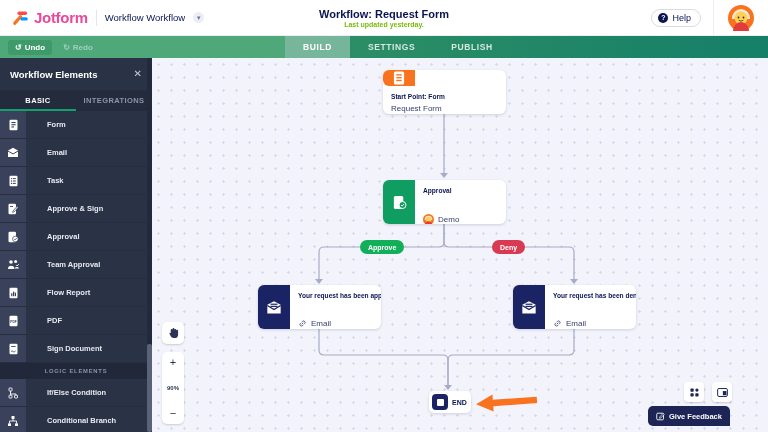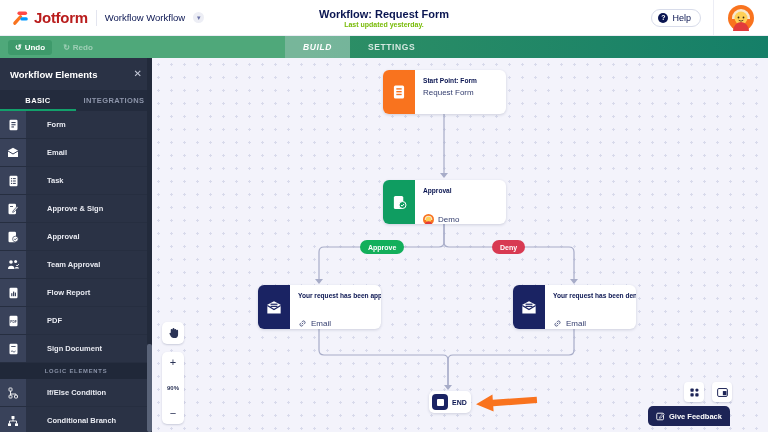--- a/index.html
+++ b/index.html
@@ -5,21 +5,21 @@
   * { margin:0; padding:0; box-sizing:border-box; }
   html,body { width:768px; height:432px; overflow:hidden; }
   body { font-family:"Liberation Sans", sans-serif; }
   .app { position:relative; width:768px; height:432px; background:#F3F3FB; overflow:hidden; }
 
   
   .topbar { position:absolute; top:0; left:0; width:768px; height:36px; background:#FFFFFF;
     display:flex; align-items:center; justify-content:space-between; border-bottom:1px solid #ECEDF5; z-index:5; }
   .topbar-left { display:flex; align-items:center; gap:8px; padding-left:12px; }
   .logo-wrap { display:flex; align-items:center; gap:5px; }
-  .logo-text { font-size:15px; font-weight:bold; color:#b91c1c; letter-spacing:-0.3px; }
+  .logo-text { font-size:15px; font-weight:bold; color:#ec4899; letter-spacing:-0.3px; }
   .hdr-divider { width:1px; height:16px; background:#E3E5EF; }
   .product-name { font-size:9.5px; color:#0A1551; font-weight:500; }
   .chev-circle { width:11px; height:11px; border-radius:50%; background:#EDEEF5; color:#6C73A8;
     font-size:7px; display:flex; align-items:center; justify-content:center; line-height:1; }
   .topbar-center { position:absolute; left:50%; transform:translateX(-50%); text-align:center; }
   .wf-title { font-size:11px; font-weight:bold; color:#0A1551; }
   .wf-subtitle { font-size:7px; color:#78BB07; font-weight:bold; margin-top:1px; }
   .topbar-right { display:flex; align-items:center; height:36px; }
   .help-btn { display:flex; align-items:center; gap:4px; border:1px solid #D8DCEA; border-radius:11px;
     padding:3px 9px 3px 6px; background:#fff; cursor:pointer; margin-right:12px; }
@@ -31,21 +31,21 @@
   
   .toolbar { position:absolute; top:36px; left:0; width:768px; height:22px; display:flex; z-index:4; }
   .toolbar-left { width:285px; background:#4FA87A; display:flex; align-items:center; gap:4px; padding-left:8px; }
   .toolbar-right { flex:1; background:linear-gradient(90deg,#2F9065,#157F68); display:flex; align-items:stretch; }
   .undo-btn, .redo-btn { display:flex; align-items:center; gap:3px; font-size:8px; font-weight:bold;
     border-radius:3px; padding:3px 7px; cursor:pointer; }
   .undo-btn { background:#3E9A6B; color:#FFFFFF; }
   .redo-btn { background:transparent; color:rgba(255,255,255,0.45); }
   .tb-tab { font-size:8.5px; font-weight:bold; letter-spacing:0.6px; color:rgba(255,255,255,0.8);
     display:flex; align-items:center; padding:0 18px; cursor:pointer; }
-  .tb-tab.active { background:rgba(255,255,255,0.35); color:#FFFFFF;font-style:italic; }
+  .tb-tab.active { background:rgba(255,255,255,0.35); color:#FFFFFF; }
 
   
   .sidebar { position:absolute; top:58px; left:0; width:152px; height:374px; background:#2A3245; z-index:3; }
   .sb-head { height:24px; display:flex; align-items:center; justify-content:space-between; padding:16px 10px; }
   .sb-title { color:#FFFFFF; font-size:9.5px; font-weight:bold; }
   .sb-close { color:#C6CBDA; font-size:10px; cursor:pointer; line-height:1; }
   .sb-tabs { height:21px; display:flex; background:#232B3D; }
   .sb-tab { flex:1; display:flex; align-items:center; justify-content:center; font-size:7.5px; font-weight:bold;
     letter-spacing:0.4px; color:#8D95AA; cursor:pointer; position:relative; }
   .sb-tab.active { color:#FFFFFF; }
@@ -152,20 +152,21 @@
         <span>Undo</span>
       </div>
       <div class="redo-btn">
         <span>↻</span>
         <span>Redo</span>
       </div>
     </div>
     <div class="toolbar-right">
       <div class="tb-tab active">BUILD</div>
       <div class="tb-tab">SETTINGS</div>
+      <div class="tb-tab">PUBLISH</div>
     </div>
   </div>
 
   <div class="sidebar">
     <div class="sb-head">
       <span class="sb-title">Workflow Elements</span>
       <span class="sb-close">✕</span>
     </div>
     <div class="sb-tabs">
       <div class="sb-tab active">BASIC</div>
@@ -310,21 +311,21 @@
         <path d="M422 271 V292 Q422 297 417 297 H301 Q296 297 296 302 V327"></path>
       </g>
       <g fill="#A7ACC8">
         <polygon points="288,115 296,115 292,120"></polygon>
         <polygon points="163,221 171,221 167,226"></polygon>
         <polygon points="418,221 426,221 422,226"></polygon>
         <polygon points="292,327 300,327 296,332"></polygon>
       </g>
     </svg>
 
-    <div class="node" style="left:231px; top:12px;">
+    <div class="node" style="left:231px; top:12px;flex-direction:column;">
       <div class="node-tile tile-orange">
         <svg width="14" height="16" viewBox="0 0 11 12">
             <rect x="1.5" y="0.8" width="8" height="10.4" rx="1.2" fill="#fff"></rect>
             <rect x="3.4" y="3" width="4.2" height="1.1" fill="#F9731E"></rect>
             <rect x="3.4" y="5.2" width="4.2" height="1.1" fill="#F9731E"></rect>
             <rect x="3.4" y="7.4" width="4.2" height="1.1" fill="#F9731E"></rect>
           </svg>
       </div>
       <div class="node-body">
         <div class="node-title">Start Point: Form</div>

